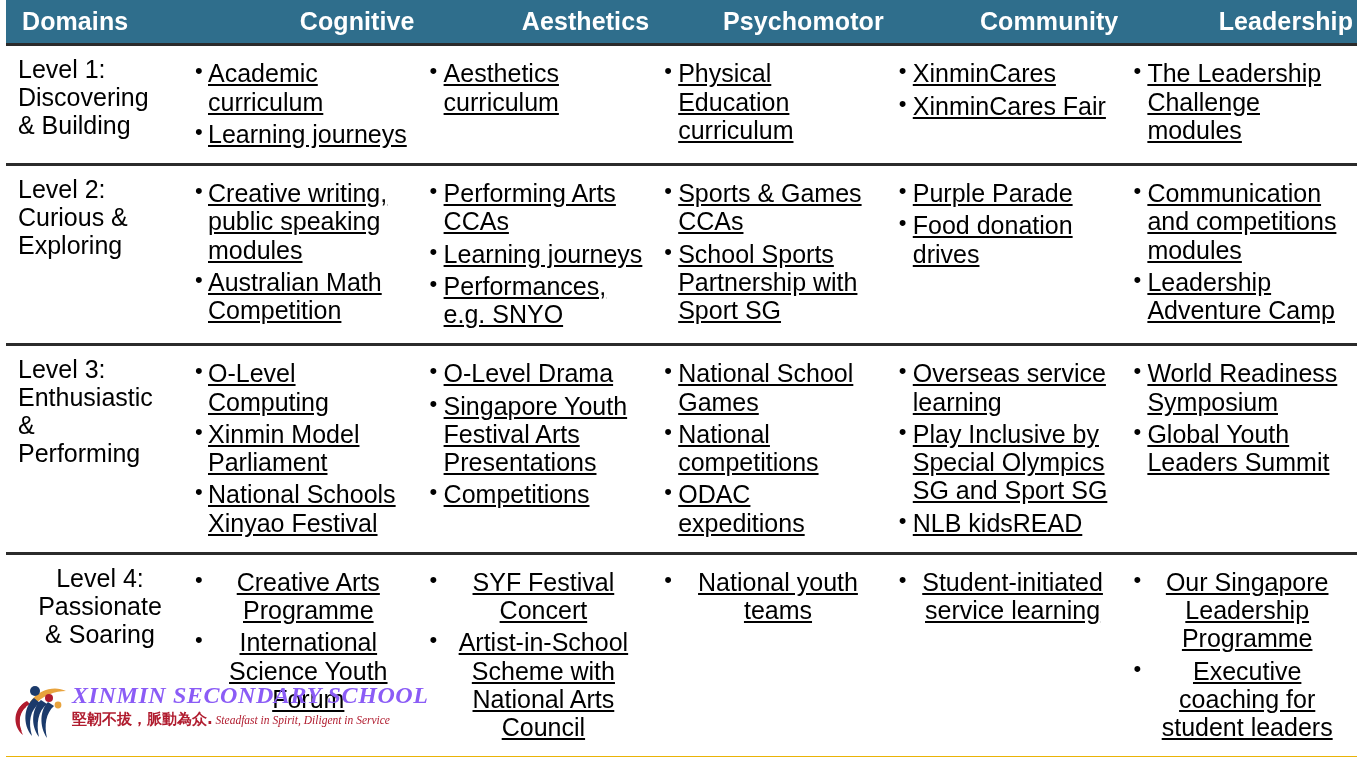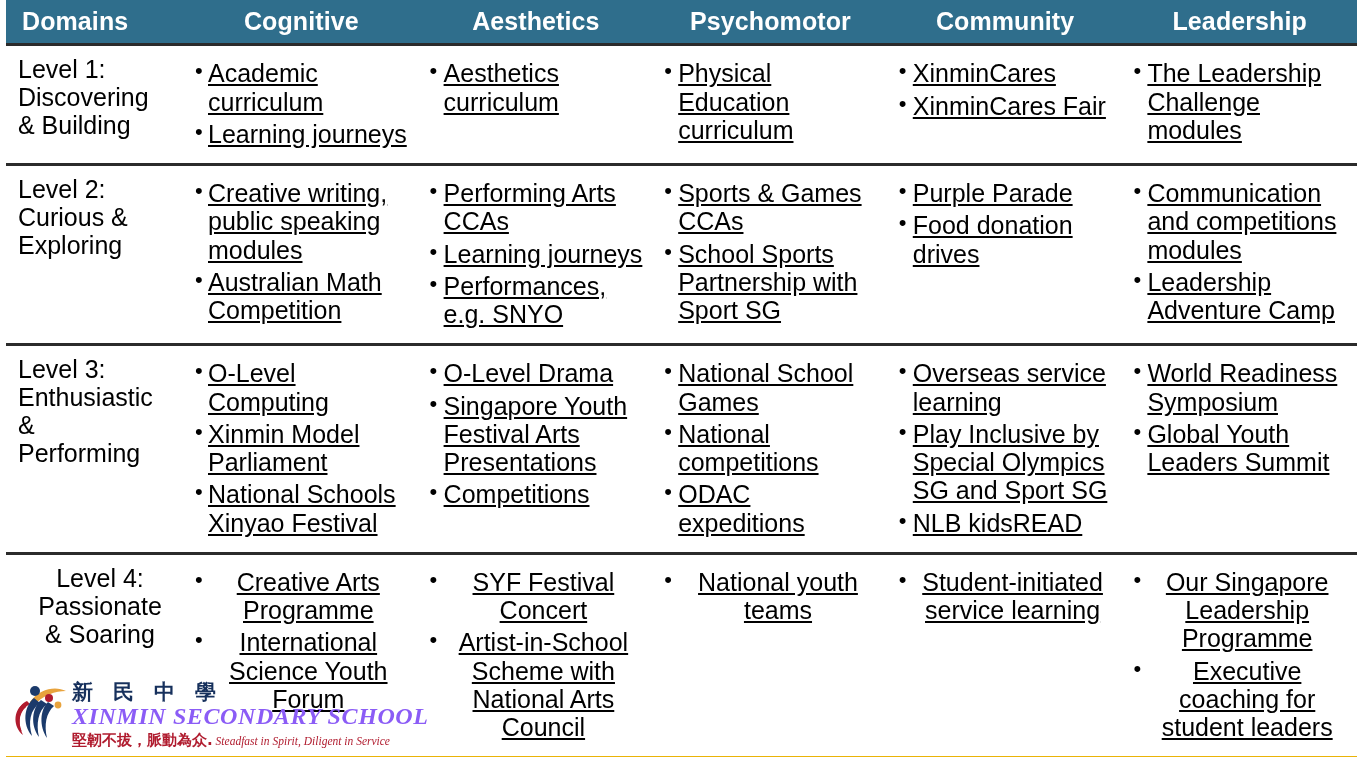--- a/index.html
+++ b/index.html
@@ -33,21 +33,21 @@
   }
 
   col.c-domains    { width: 178px; }
   col.c-col        { width: 234.6px; }
 
   thead th {
     background: #2F6E8C;
     color: #ffffff;
     font-size: 25px;
     font-weight: bold;
-    text-align: center;
+    text-align: right;
     padding: 8px 4px 9px 4px;
     border: none;
     letter-spacing: 0.1px;
     line-height: 1.05;
   }
   thead th.h-domains {
     text-align: left;
     padding-left: 16px;
   }
 
@@ -349,21 +349,20 @@
           <path d="M38 22 C30 30, 29 46, 37 58 C34 45, 36 33, 44 26 Z" fill="#1B3A6B"></path>
 
           <circle cx="25" cy="11" r="5" fill="#1B3A6B"></circle>
 
           <circle cx="39" cy="18" r="4" fill="#B01B2E"></circle>
 
           <circle cx="48" cy="25" r="3.4" fill="#E8A33D"></circle>
         </svg>
       </div>
       <div class="logo-text">
-        <div class="cn-name">新民中學</div>
         <div class="en-name">XINMIN SECONDARY SCHOOL</div>
         <div class="motto">
           <span class="cn">堅韌不拔，脈動為众.</span><span class="en"> Steadfast in Spirit, Diligent in Service</span>
         </div>
       </div>
     </div>
   </div>
 
 </div>
 

